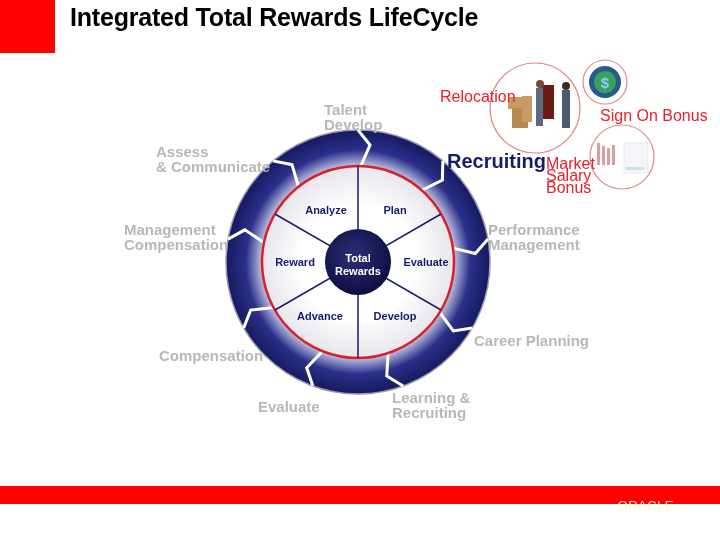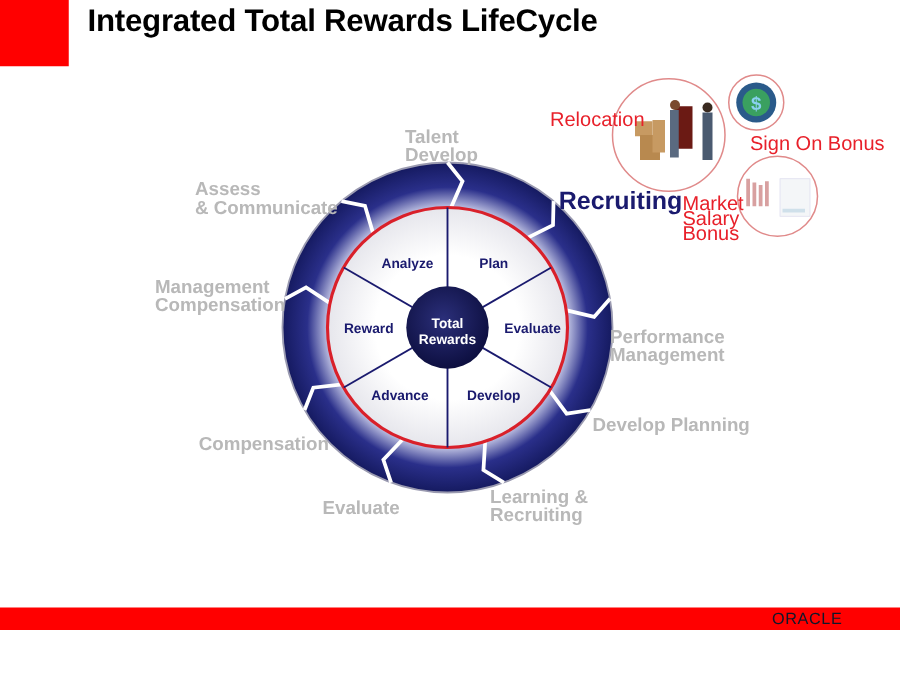--- a/index.html
+++ b/index.html
@@ -4,21 +4,21 @@
 <style>
   * { margin:0; padding:0; box-sizing:border-box; }
   html, body { width:720px; height:540px; background:#ffffff; overflow:hidden; }
   body { position:relative; font-family:"Liberation Sans", sans-serif; }
   .red-square { position:absolute; left:0; top:0; width:55px; height:53px; background:#ff0000; }
   .title { position:absolute; left:70px; top:3px; font-size:25px; font-weight:bold; color:#000; white-space:nowrap; letter-spacing:-0.2px; }
   .gray-label { position:absolute; color:#b8b8b8; font-weight:bold; font-size:15px; text-align:left; line-height:15px; white-space:nowrap; }
   .red-label { position:absolute; color:#e8202a; font-size:16px; line-height:12px; white-space:nowrap; }
   .recruiting { position:absolute; left:447px; top:150px; font-size:20px; font-weight:bold; color:#1a1a6e; }
   .footer-bar { position:absolute; left:0; top:486px; width:720px; height:18px; background:#ff0000; }
-  .oracle { position:absolute; right:46px; top:1px; color:#0f172a; font-size:13px; letter-spacing:0.5px; font-weight:normal; line-height:16px; }
+  .oracle { position:absolute; right:46px; top:12px; color:#fef9c3; font-size:13px; letter-spacing:0.5px; font-weight:normal; line-height:16px; }
   svg { position:absolute; left:0; top:0; }
 </style>
 </head>
 <body>
 
 <div class="red-square"></div>
 <div class="title">Integrated Total Rewards LifeCycle</div>
 
 <svg width="720" height="540">
   <defs>
@@ -114,25 +114,25 @@
     <rect x="624" y="143" width="24" height="30" fill="#f4f6f8" stroke="#dde" stroke-width="0.6"></rect>
     <rect x="626" y="167" width="18" height="3" fill="#cfe0ea"></rect>
   </g>
 </svg>
 
 <div class="gray-label" style="left:324px; top:102px; width:60px;">
   <div>Talent</div>
   <div>Develop</div>
 </div>
 <div class="recruiting">Recruiting</div>
-<div class="gray-label" style="left:488px; top:222px; width:90px;margin-top:40px;">
+<div class="gray-label" style="left:488px; top:222px; width:90px;">
   <div>Performance</div>
   <div>Management</div>
 </div>
-<div class="gray-label" style="left:474px; top:333px;">Develop Planning</div>
+<div class="gray-label" style="left:474px; top:333px;">Career Planning</div>
 <div class="gray-label" style="left:392px; top:390px; width:90px;">
   <div>Learning &amp;</div>
   <div>Recruiting</div>
 </div>
 <div class="gray-label" style="left:258px; top:399px;">Evaluate</div>
 <div class="gray-label" style="left:159px; top:348px;">Compensation</div>
 <div class="gray-label" style="left:124px; top:222px; width:100px;">
   <div>Management</div>
   <div>Compensation</div>
 </div>

